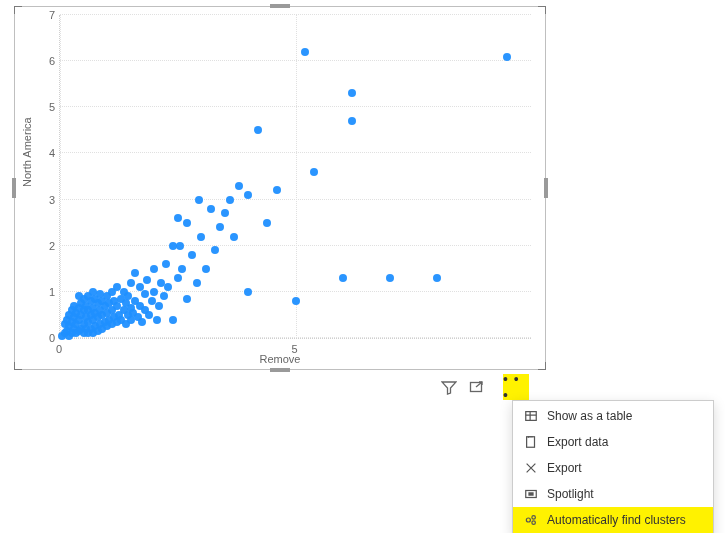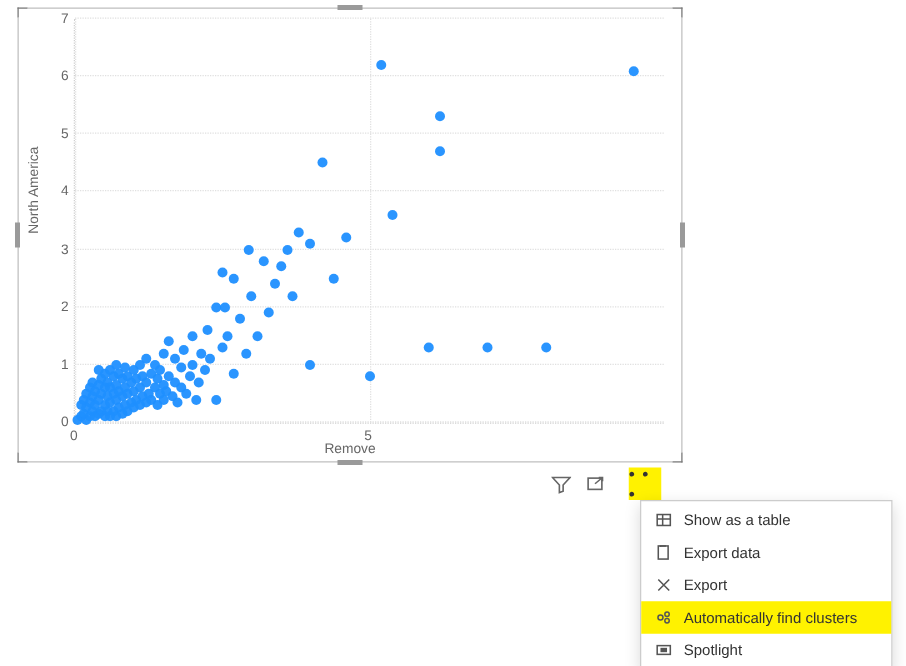--- a/index.html
+++ b/index.html
@@ -355,32 +355,32 @@
       <span>Export data</span>
     </div>
     <div class="menu-item">
       <span class="mi-icon">
         <svg viewBox="0 0 16 16">
           <path d="M3 3l10 10M13 3L3 13"></path>
         </svg>
       </span>
       <span>Export</span>
     </div>
+    <div class="menu-item">
+      <span class="mi-icon">
+        <svg viewBox="0 0 16 16">
+          <rect x="2" y="4" width="12" height="8"></rect>
+          <rect x="5" y="6" width="6" height="4" fill="#555" stroke="none"></rect>
+        </svg>
+      </span>
+      <span>Spotlight</span>
+    </div>
     <div class="menu-item highlight">
       <span class="mi-icon">
         <svg viewBox="0 0 16 16">
           <circle cx="5" cy="8" r="2.3"></circle>
           <circle cx="11" cy="5" r="2"></circle>
           <circle cx="11" cy="11" r="2"></circle>
         </svg>
       </span>
       <span>Automatically find clusters</span>
     </div>
-    <div class="menu-item">
-      <span class="mi-icon">
-        <svg viewBox="0 0 16 16">
-          <rect x="2" y="4" width="12" height="8"></rect>
-          <rect x="5" y="6" width="6" height="4" fill="#555" stroke="none"></rect>
-        </svg>
-      </span>
-      <span>Spotlight</span>
-    </div>
   </div>
 
 </body></html>

